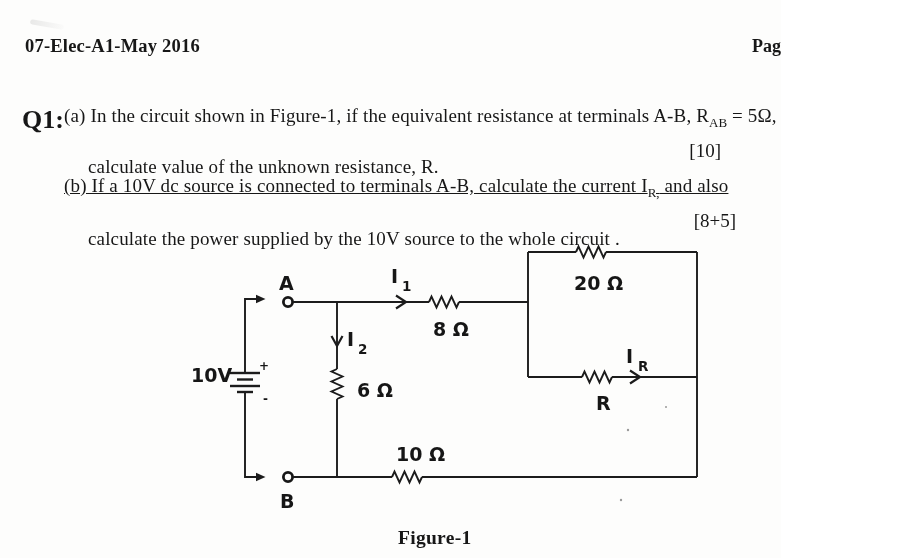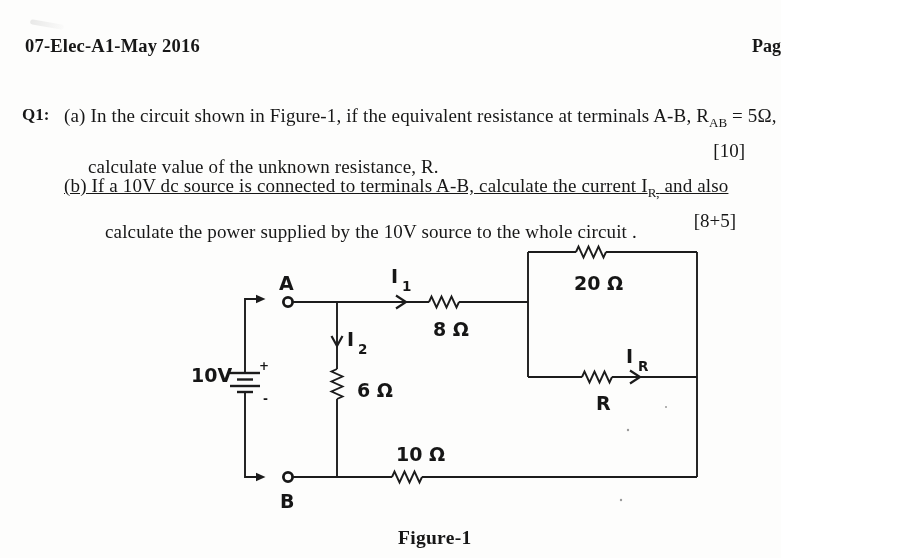--- a/index.html
+++ b/index.html
@@ -9,29 +9,29 @@
     background:#fdfdfc;color:#171717;
     font-family:"Liberation Serif", serif;
   }
   .smudge{
     position:absolute;left:30px;top:22px;width:34px;height:5px;
     background:linear-gradient(90deg, rgba(140,140,140,.18), rgba(190,190,190,.04));
     transform:rotate(10deg);border-radius:3px;
   }
   .h-left{position:absolute;left:25px;top:36px;font-weight:bold;font-size:18.5px;letter-spacing:.2px;white-space:nowrap;}
   .h-right{position:absolute;left:752px;top:36px;font-weight:bold;font-size:18px;white-space:nowrap;}
-  .qnum{position:absolute;left:22px;top:105px;font-weight:bold;font-size:17px;}
+  .qnum{position:absolute;left:22px;top:105px;font-weight:bold;font-size:26px;}
   .line{position:absolute;font-size:19px;letter-spacing:.15px;white-space:nowrap;}
   .la1{left:64px;top:105px;}
   .la2{left:88px;top:156px;}
   .lb1{left:64px;top:175px;text-decoration:underline;}
-  .lb2{left:88px;top:221px;margin-left:17px;}
+  .lb2{left:88px;top:228px;}
   .line sub{font-size:13px;letter-spacing:0;}
   .marks{position:absolute;font-size:19px;}
-  .ma{right:36px;top:140px;}
+  .ma{right:60px;top:140px;}
   .mb{right:45px;top:210px;}
   .circuit{position:absolute;left:0;top:0;width:901px;height:558px;}
   .circuit .wire{stroke:#1c1c1c;stroke-width:1.9;fill:none;}
   .circuit .plate{stroke:#1c1c1c;stroke-width:2.4;fill:none;}
   .circuit .chev{stroke:#1c1c1c;stroke-width:2.2;fill:none;stroke-linejoin:miter;}
   .circuit .ahead{fill:#1c1c1c;stroke:none;}
   .circuit .term{stroke:#171717;stroke-width:2.8;fill:#fdfdfc;}
   .circuit text{font-family:"DejaVu Sans", sans-serif;font-weight:bold;fill:#161616;stroke:none;}
   .clbl{font-size:19px;}
   .csub{font-size:13.5px;}

